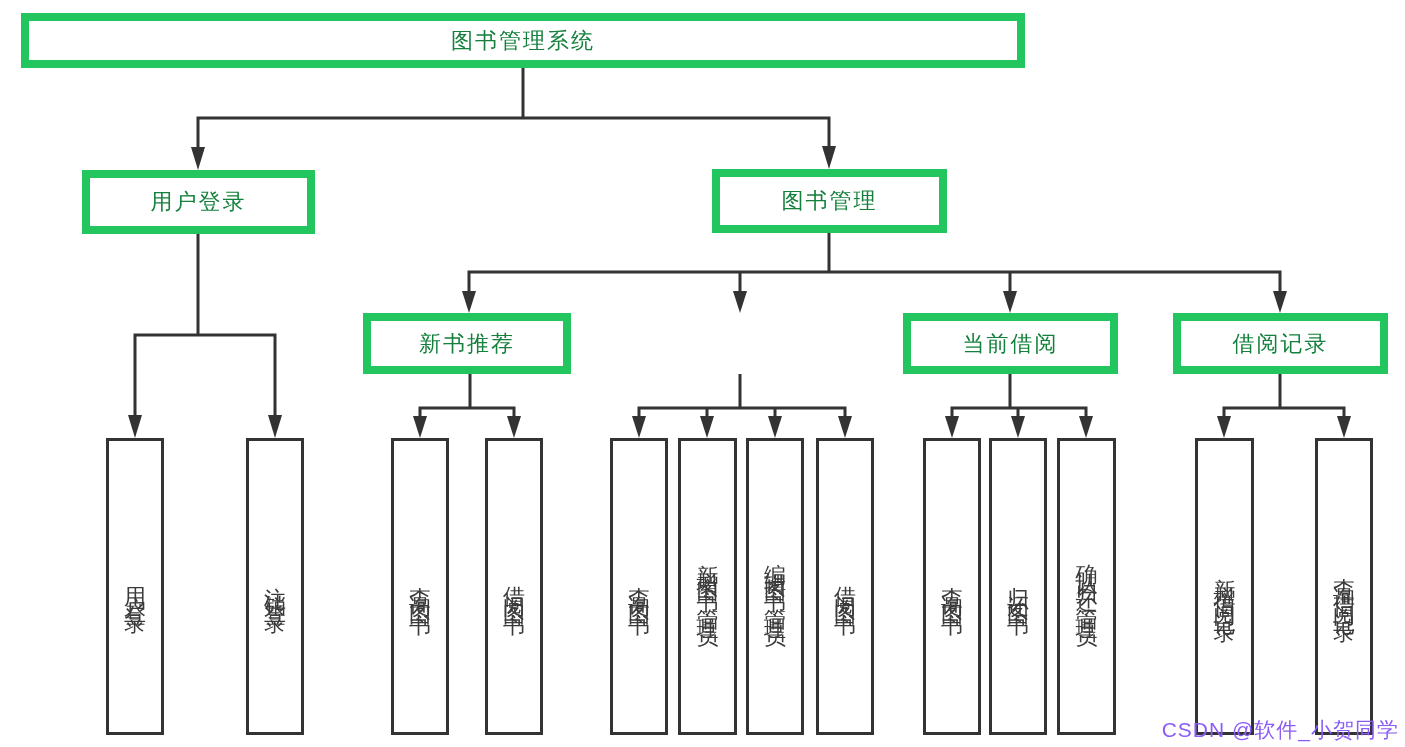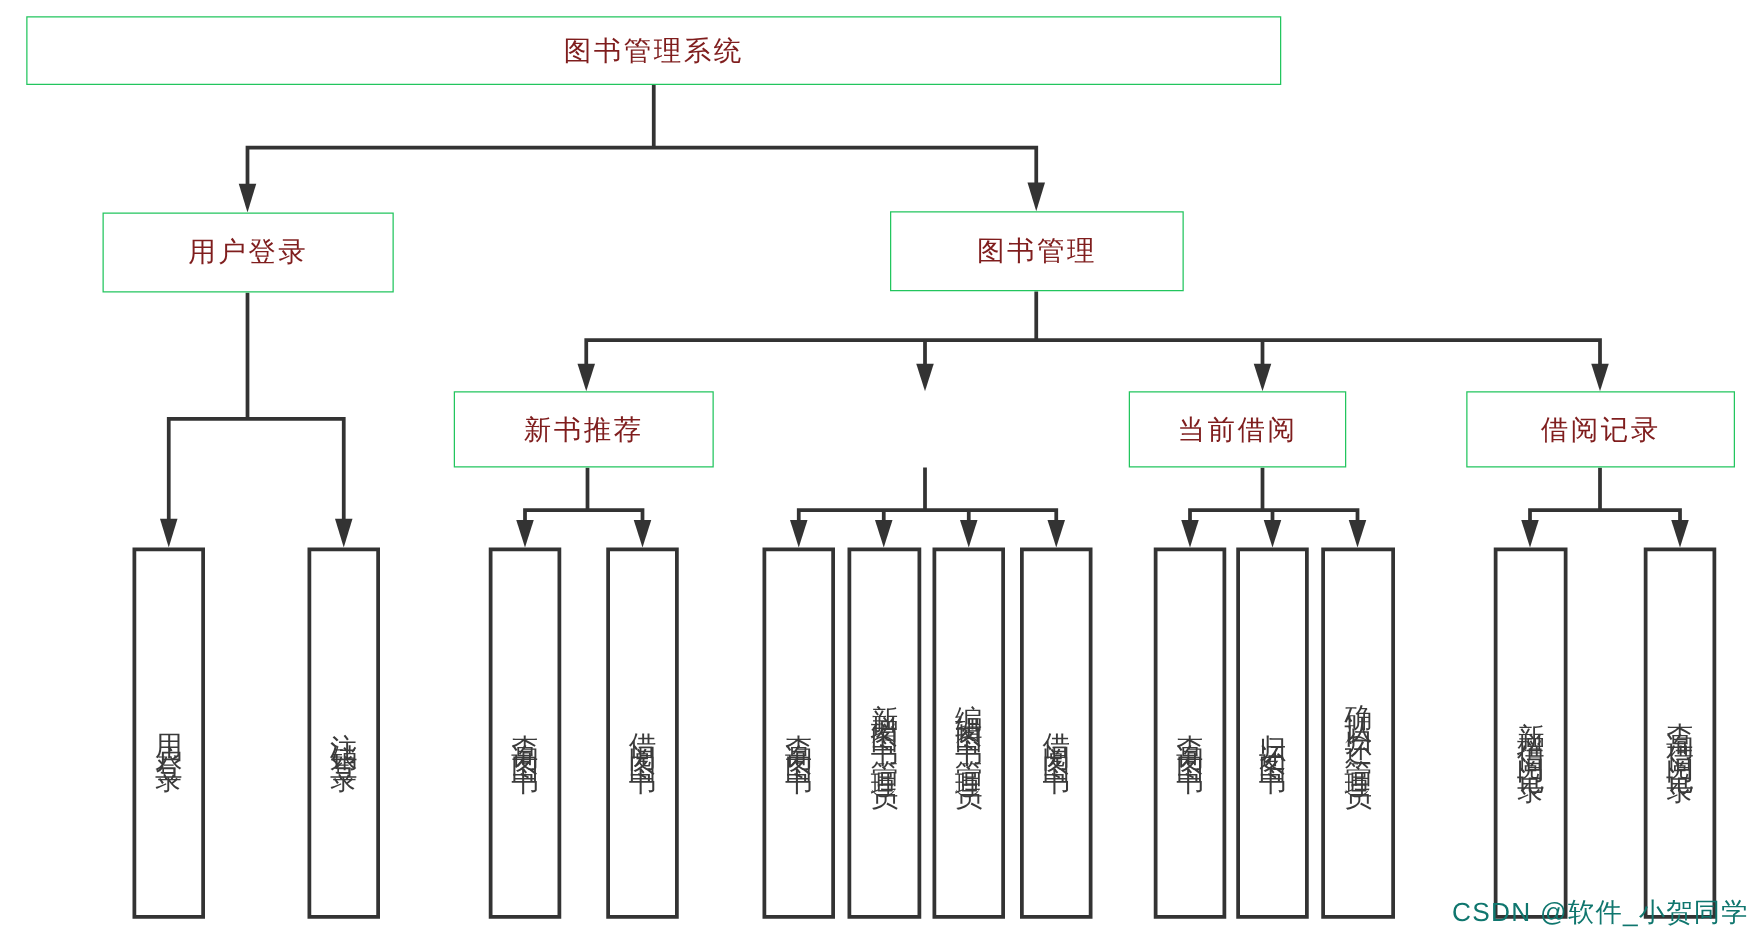--- a/index.html
+++ b/index.html
@@ -12,26 +12,26 @@
     overflow: hidden;
   }
   #connectors {
     position: absolute;
     left: 0; top: 0;
     width: 1405px; height: 747px;
   }
   .hbox {
     position: absolute;
     box-sizing: border-box;
-    border: 1px solid #22c55e;
+    border: 8px solid #22c55e;
     background: #ffffff;
     display: flex;
     align-items: center;
     justify-content: center;
-    color: #7f1d1d;
+    color: #15803d;
     font-size: 22px;
     letter-spacing: 2px;
     z-index: 2;
   }
   .vbox {
     position: absolute;
     box-sizing: border-box;
     border: 3px solid #333333;
     background: #ffffff;
     display: flex;
@@ -46,21 +46,21 @@
     font-size: 22px;
     letter-spacing: 9px;
     white-space: nowrap;
   }
   .watermark {
     position: absolute;
     right: 6px;
     top: 716px;
     font-size: 21px;
     letter-spacing: 1px;
-    color: #0f766e;
+    color: #8b5cf6;
     z-index: 5;
     white-space: nowrap;
   }
 </style>
 </head>
 <body>
 
 <div id="stage">
 
   <svg id="connectors" viewBox="0 0 1405 747" xmlns="http://www.w3.org/2000/svg">
@@ -122,21 +122,21 @@
   <div class="hbox" style="left:82px; top:170px; width:233px; height:64px;">
     <span>用户登录</span>
   </div>
   <div class="hbox" style="left:712px; top:169px; width:235px; height:64px;text-align:center;">
     <span>图书管理</span>
   </div>
 
   <div class="hbox" style="left:363px; top:313px; width:208px; height:61px;">
     <span>新书推荐</span>
   </div>
-  <div class="hbox" style="left:903px; top:313px; width:174px; height:61px;">
+  <div class="hbox" style="left:903px; top:313px; width:215px; height:61px;">
     <span>当前借阅</span>
   </div>
   <div class="hbox" style="left:1173px; top:313px; width:215px; height:61px;">
     <span>借阅记录</span>
   </div>
 
   <div class="vbox" style="left:106px; top:438px; width:58px; height:297px;">
     <span class="vlabel">用户登录</span>
   </div>
   <div class="vbox" style="left:246px; top:438px; width:58px; height:297px;">

